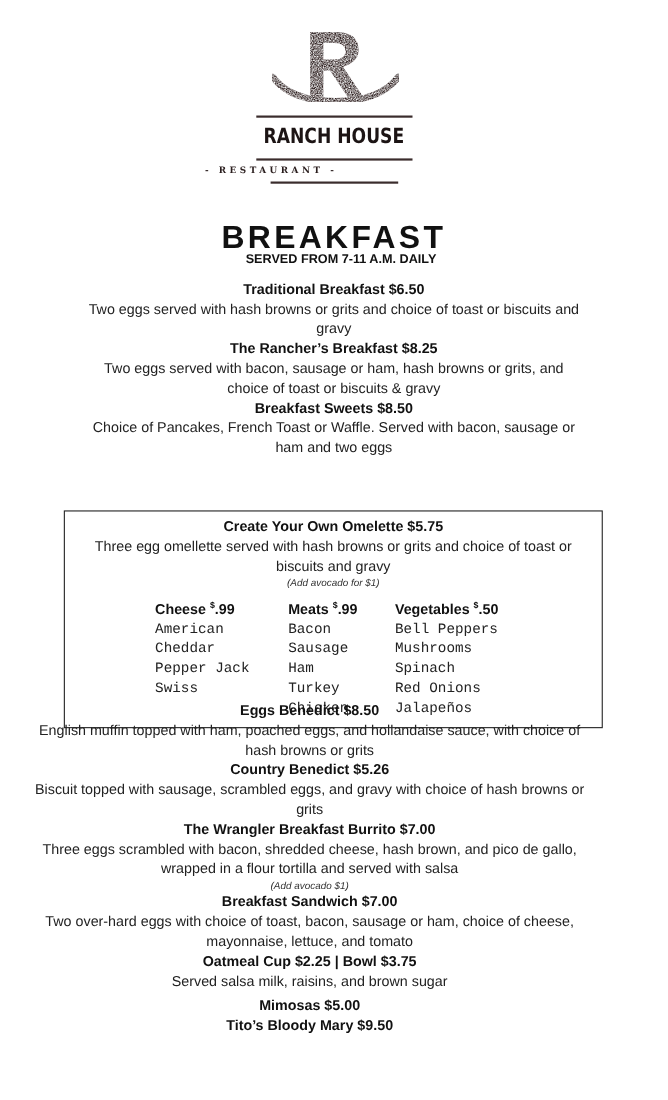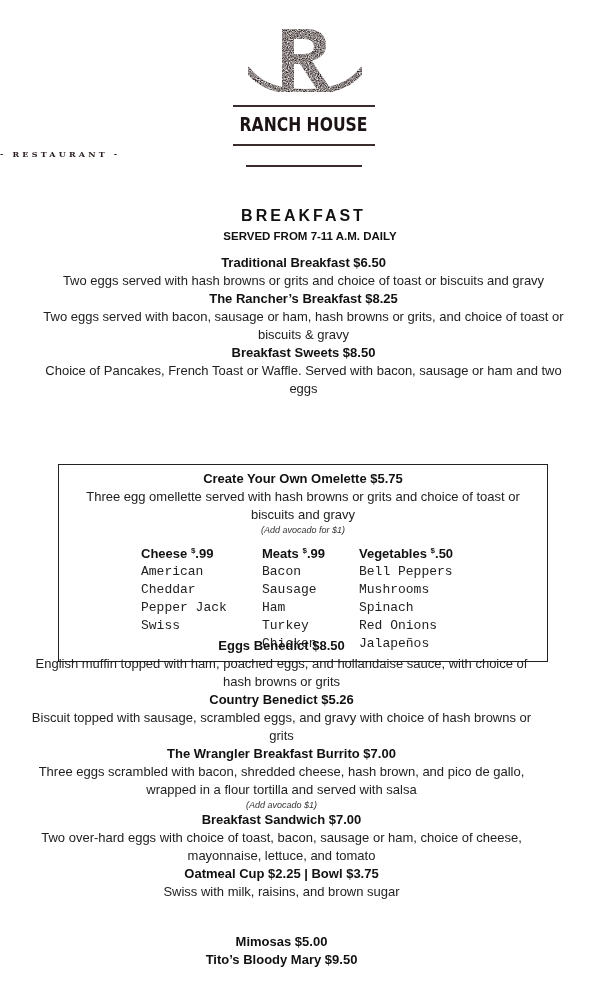--- a/index.html
+++ b/index.html
@@ -46,38 +46,38 @@
       font-size: 19px;
       letter-spacing: 0px;
       color: #1c1414;
       transform: scaleX(0.82);
       transform-origin: center;
     }
     .logo-sub {
       position: absolute;
       left: 0; width: 493px;
       top: 149px;
-      text-align: left;
+      text-align: center;
       font-family: "DejaVu Serif", serif;
       font-weight: bold;
       font-size: 8px;
       letter-spacing: 3.2px;
       color: #2a1e1e;
     }
 
     
     .menu {
       position: absolute;
       left: 0; top: 203px;
       width: 607px;
       text-align: center;
     }
     .section-title {
       font-weight: bold;
-      font-size: 16px;
+      font-size: 29px;
       letter-spacing: 3px;
       line-height: 26px;
       color: #111;
     }
     .section-sub {
       font-weight: bold;
       font-size: 11.5px;
       line-height: 14px;
       color: #111;
       margin-bottom: 11px;
@@ -86,21 +86,21 @@
     .item-name {
       font-weight: bold;
       font-size: 13px;
       line-height: 18px;
       color: #111;
     }
     .item-desc {
       font-size: 13px;
       line-height: 18px;
       color: #222;
-      padding: 0 36px;
+      padding: 0 75px;
     }
     .item-note {
       font-style: italic;
       font-size: 9px;
       line-height: 12px;
       color: #333;
     }
 
     
     .omelette-box {
@@ -147,21 +147,21 @@
     }
 
     .menu-lower {
       position: absolute;
       left: 0; top: 637px;
       width: 563px;
       text-align: center;
     }
     .item-desc.wide { padding: 0 24px; }
     .drinks {
-      margin-top: 32px;
+      margin-top: 4px;
     }
   </style>
 </head>
 <body>
 
 <div class="logo">
   <svg class="logo-mark" viewBox="0 0 122 72" xmlns="http://www.w3.org/2000/svg">
     <defs>
       <filter id="grunge" x="0" y="0" width="100%" height="100%">
         <feTurbulence type="fractalNoise" baseFrequency="0.9" numOctaves="2" seed="3" result="n"></feTurbulence>
@@ -255,20 +255,20 @@
     <div class="item-name">The Wrangler Breakfast Burrito  $7.00</div>
     <div class="item-desc wide">Three eggs scrambled with bacon, shredded cheese, hash brown, and pico de gallo, wrapped in a flour tortilla and served with salsa</div>
     <div class="item-note">(Add avocado $1)</div>
   </div>
   <div>
     <div class="item-name">Breakfast Sandwich  $7.00</div>
     <div class="item-desc wide">Two over-hard eggs with choice of toast, bacon, sausage or ham, choice of cheese, mayonnaise, lettuce, and tomato</div>
   </div>
   <div>
     <div class="item-name">Oatmeal  Cup $2.25  |  Bowl $3.75</div>
-    <div class="item-desc wide">Swiss with milk, raisins, and brown sugar</div>
+    <div class="item-desc wide">Served salsa milk, raisins, and brown sugar</div>
   </div>
 
   <div class="drinks">
     <div class="item-name">Mimosas $5.00</div>
     <div class="item-name">Tito’s Bloody Mary $9.50</div>
   </div>
 </div>
 
 </body></html>

